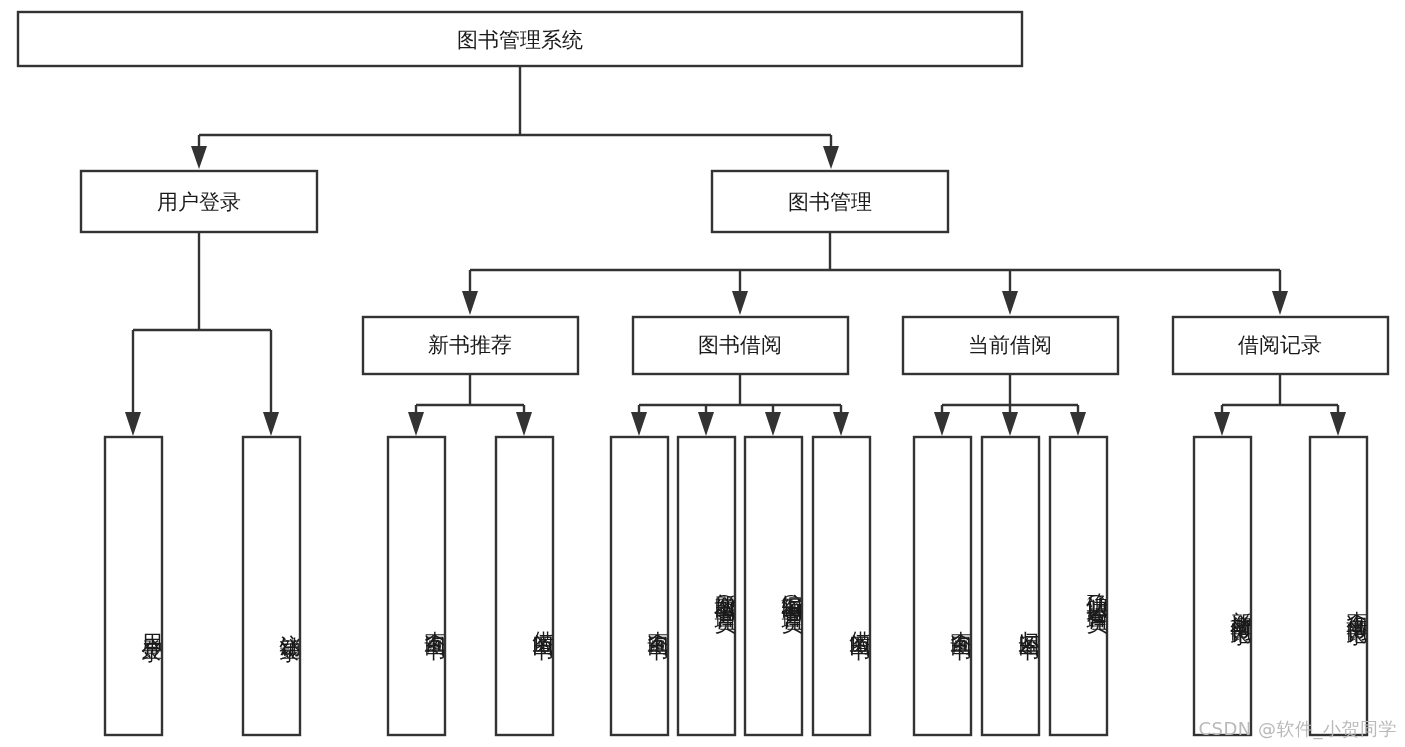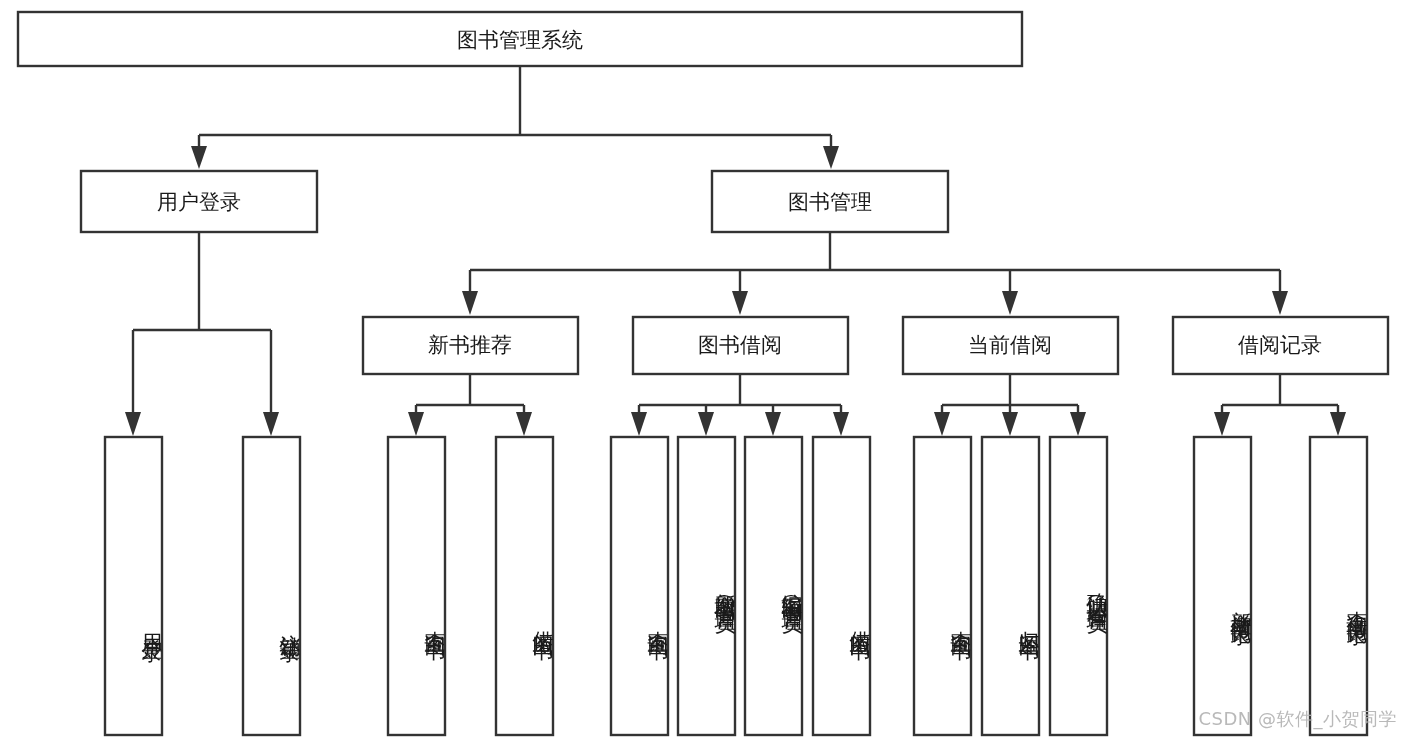--- a/index.html
+++ b/index.html
@@ -55,21 +55,21 @@
     line-height: 1;
     display: flex;
     align-items: flex-start;
     justify-content: center;
     white-space: nowrap;
     pointer-events: none;
   }
   .watermark {
     position: absolute;
     right: 8px;
-    bottom: 16px;
+    bottom: 6px;
     font-family: "DejaVu Sans", "Liberation Sans", sans-serif;
     font-size: 18px;
     color: #b9b9b9;
     white-space: nowrap;
     letter-spacing: 0.5px;
   }
 </style>
 </head>
 <body>
 

